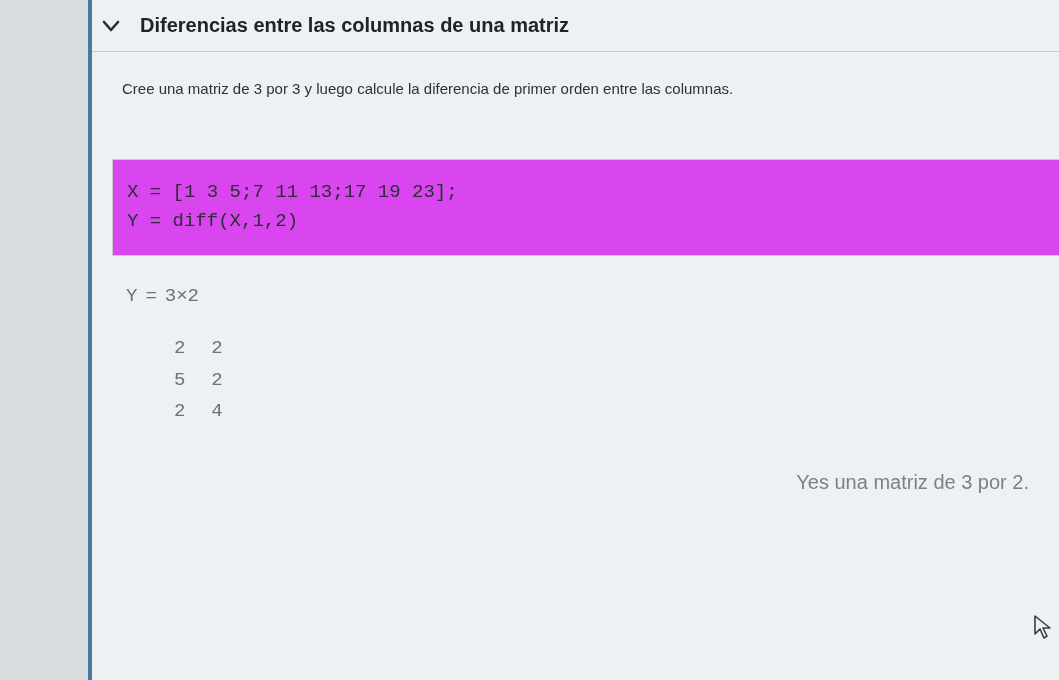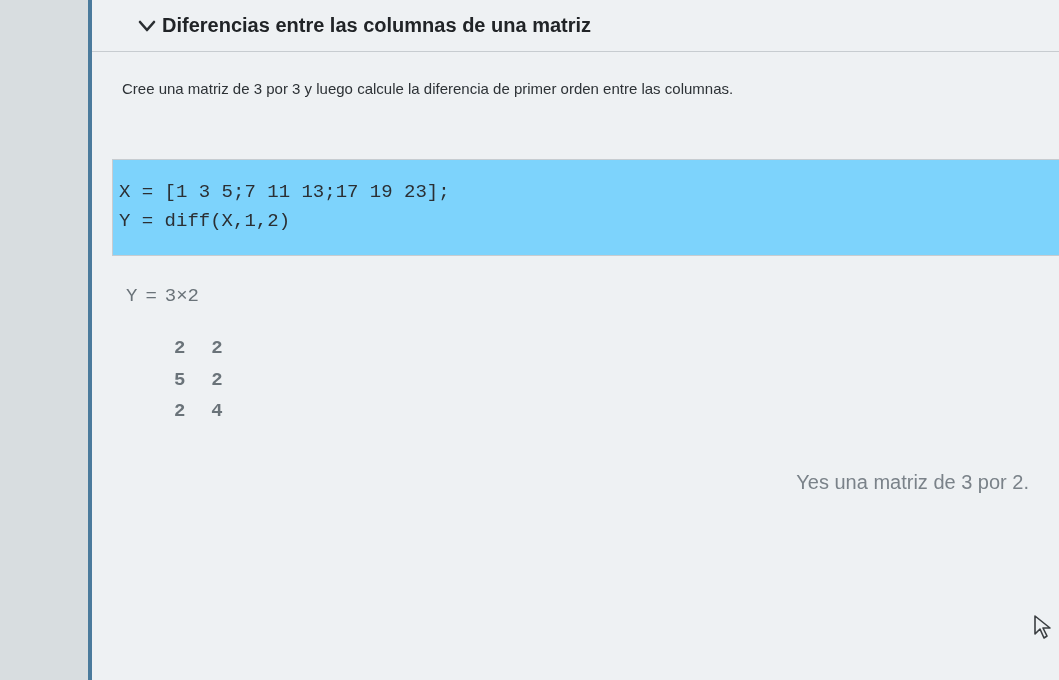--- a/index.html
+++ b/index.html
@@ -15,23 +15,23 @@
     background: #eef1f3;
     margin-left: 88px;
     margin-right: 0;
     min-height: 680px;
     border-left: 4px solid #4a7a9c;
     position: relative;
   }
   .header-row {
     display: flex;
     align-items: center;
-    padding: 14px 20px 14px 44px;
+    padding: 14px 20px 14px 8px;
     border-bottom: 1px solid #c7ccd0;
-    gap: 4px;
+    gap: 18px;
   }
   .chevron {
     width: 22px;
     height: 22px;
     display: flex;
     align-items: center;
     justify-content: center;
     flex-shrink: 0;
   }
   .section-title {
@@ -40,24 +40,24 @@
     color: #212427;
   }
   .description {
     padding: 26px 30px 60px 30px;
     font-size: 15px;
     color: #2d3236;
     line-height: 1.4;
   }
   .code-block {
     margin: 0 0 0 20px;
-    padding: 18px 6px;
+    padding: 18px 14px;
     border: 1px solid #c7ccd0;
     border-right: none;
-    background: #7dd3fc;
+    background: #d946ef;
     font-family: "Menlo", "Consolas", "Courier New", monospace;
     font-size: 19px;
     color: #2b2f33;
     line-height: 1.55;
     white-space: pre;
   }
   .output-block {
     margin: 18px 0 0 20px;
     padding: 8px 14px 20px 14px;
     font-family: "Menlo", "Consolas", "Courier New", monospace;
@@ -70,21 +70,20 @@
     gap: 8px;
     align-items: baseline;
     margin-bottom: 22px;
   }
   .output-dims { }
   .matrix {
     margin-left: 48px;
     font-family: "Menlo", "Consolas", "Courier New", monospace;
     line-height: 1.65;
     letter-spacing: 1px;
-    font-weight: bold;
   }
   .matrix-row { white-space: pre; }
   .footer-note {
     padding: 24px 30px 10px 30px;
     font-size: 20px;
     color: #7a8289;
     text-align: right;
   }
   .cursor {
     position: absolute;

